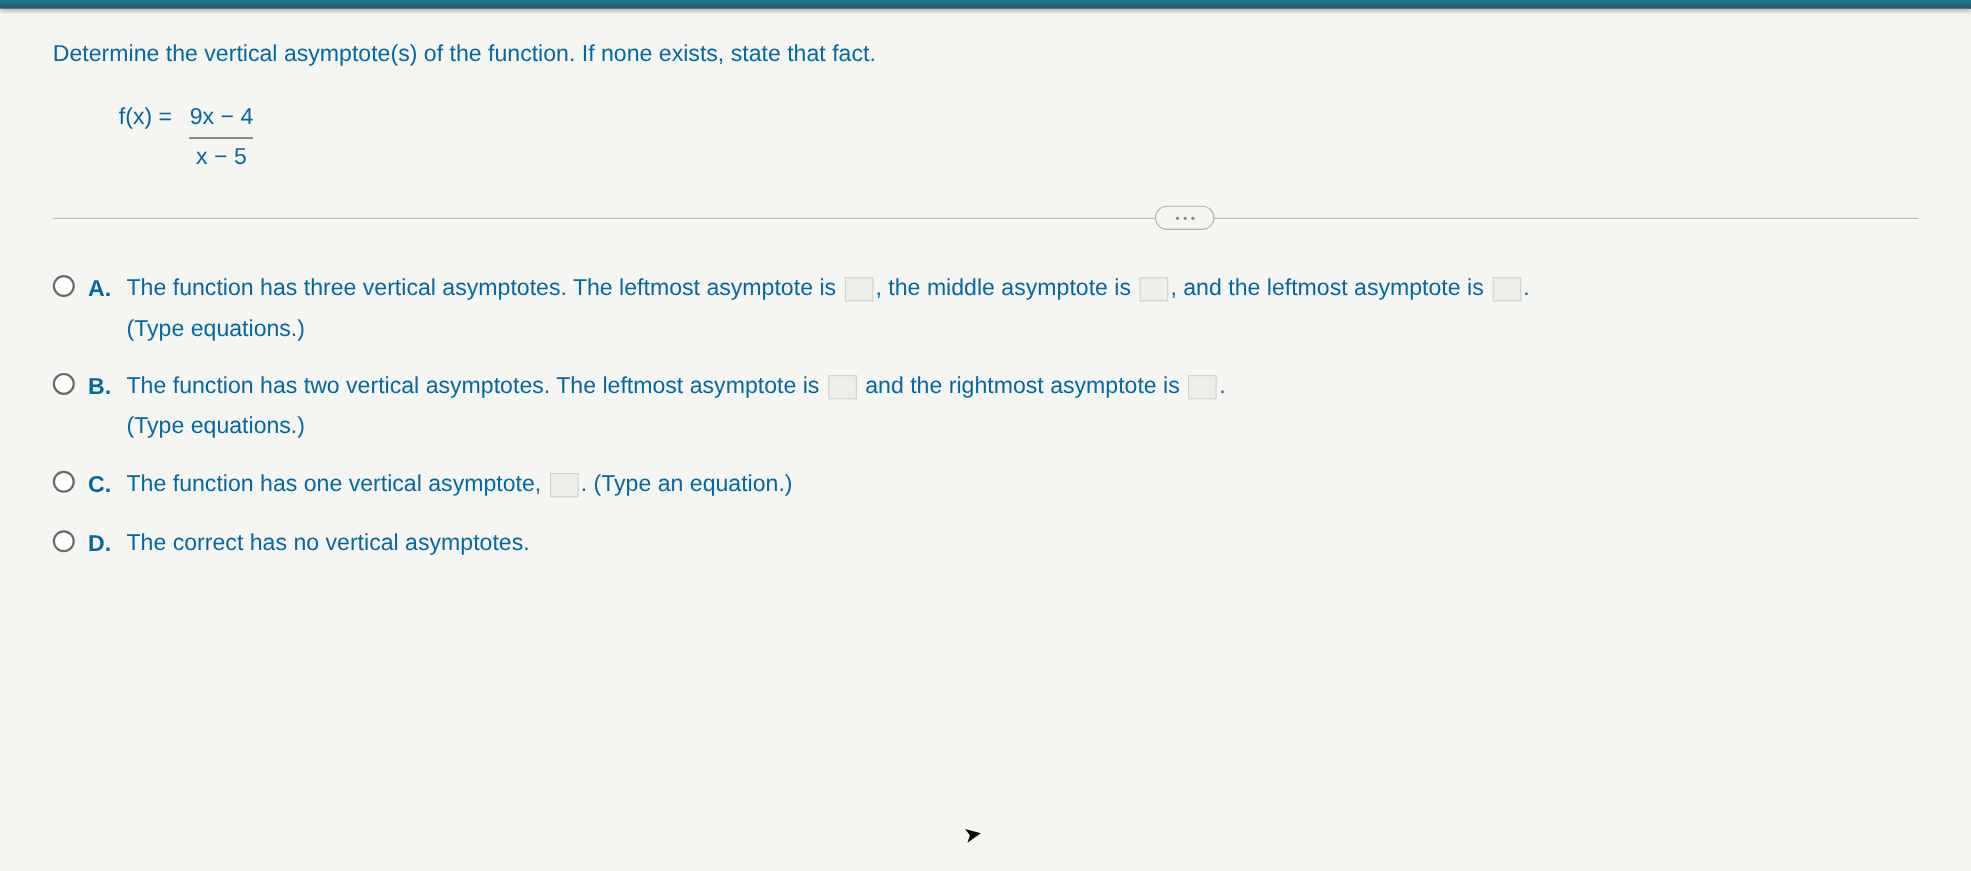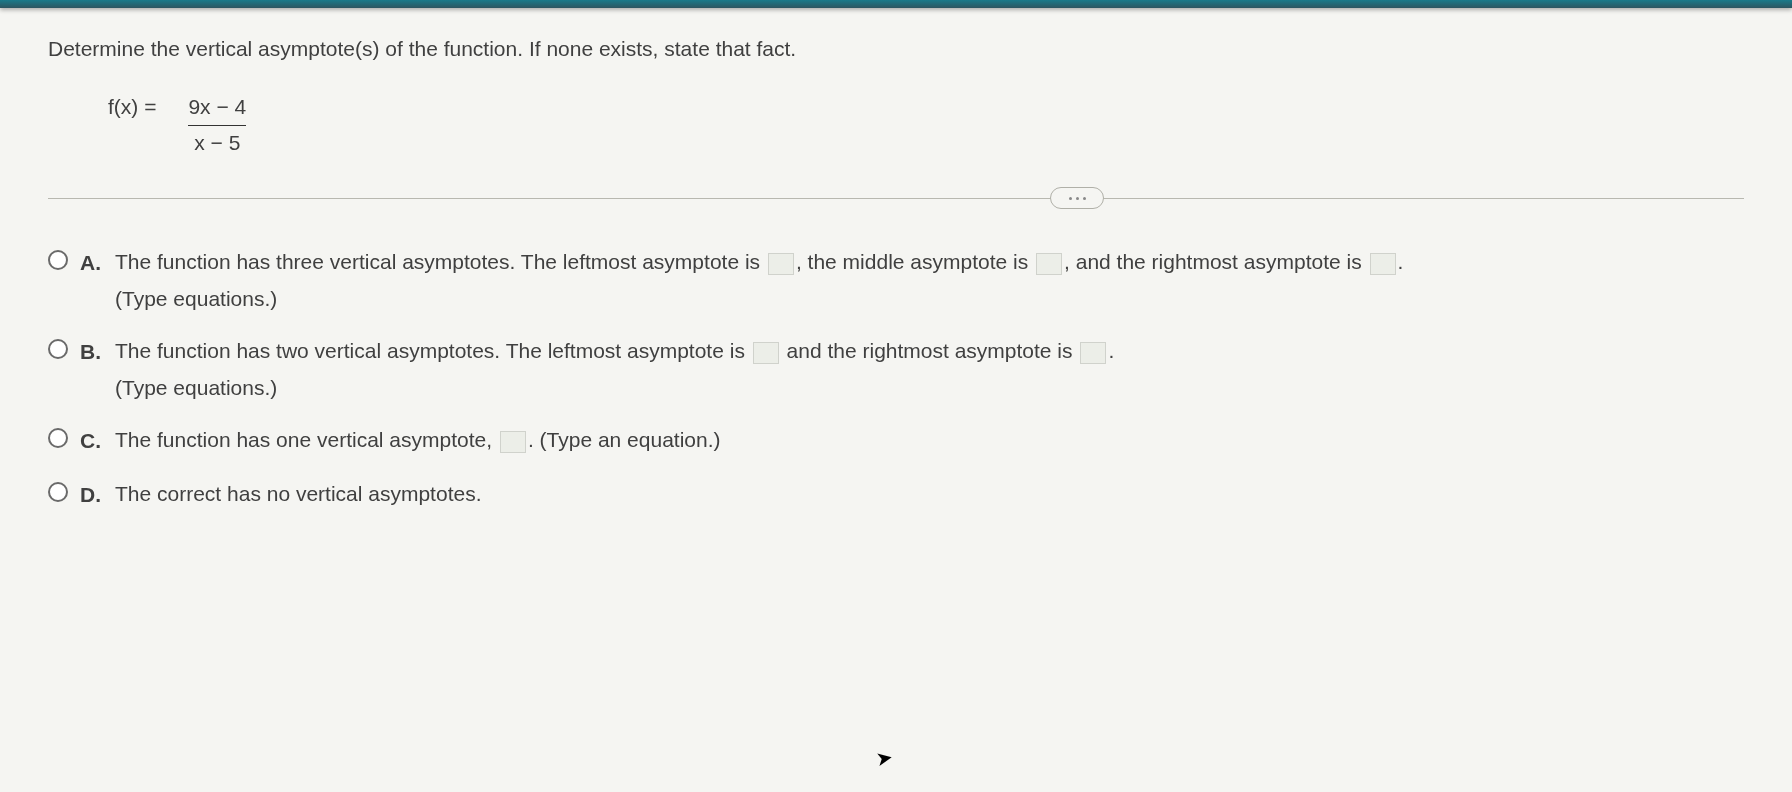--- a/index.html
+++ b/index.html
@@ -13,41 +13,41 @@
     overflow: hidden;
     position: relative;
   }
   .topbar {
     height: 8px;
     background: linear-gradient(to bottom, #1a7a8a, #2d5560);
     box-shadow: 0 2px 4px rgba(0,0,0,0.3);
   }
   .content {
     padding: 26px 48px 20px 48px;
-    color: #404040;
+    color: #0369a1;
     font-size: 21px;
     line-height: 1.45;
   }
   .question-text {
     margin-bottom: 28px;
   }
   .formula {
     display: flex;
     align-items: flex-start;
     margin-left: 60px;
     margin-bottom: 40px;
     font-size: 21px;
   }
   .fx { margin-right: 6px; }
   .frac {
     display: inline-flex;
     flex-direction: column;
     align-items: center;
     vertical-align: middle;
-    margin-left: 20px;
+    margin-left: 4px;
   }
   .frac .num { padding: 0 6px 2px 6px; }
   .frac .den { padding: 2px 6px 0 6px; border-top: 1.5px solid #333; }
   .divider-row {
     position: relative;
     margin-bottom: 48px;
   }
   .divider {
     border: none;
     border-top: 1px solid #b8b8b0;
@@ -146,21 +146,21 @@
     </div>
   </div>
 
 
   <div class="choices">
 
     <div class="choice">
       <div class="radio"></div>
       <div class="choice-label">A.</div>
       <div class="choice-body">
-        <span>The function has three vertical asymptotes. The leftmost asymptote is </span><span class="answer-box"></span><span>, the middle asymptote is </span><span class="answer-box"></span><span>, and the rightmost asymptote is </span><span class="answer-box"></span><span>.</span>
+        <span>The function has three vertical asymptotes. The leftmost asymptote is </span><span class="answer-box"></span><span>, the middle asymptote is </span><span class="answer-box"></span><span>, and the leftmost asymptote is </span><span class="answer-box"></span><span>.</span>
         <span class="hint">(Type equations.)</span>
       </div>
     </div>
 
     <div class="choice">
       <div class="radio"></div>
       <div class="choice-label">B.</div>
       <div class="choice-body">
         <span>The function has two vertical asymptotes. The leftmost asymptote is </span><span class="answer-box"></span><span> and the rightmost asymptote is </span><span class="answer-box"></span><span>.</span>
         <span class="hint">(Type equations.)</span>

